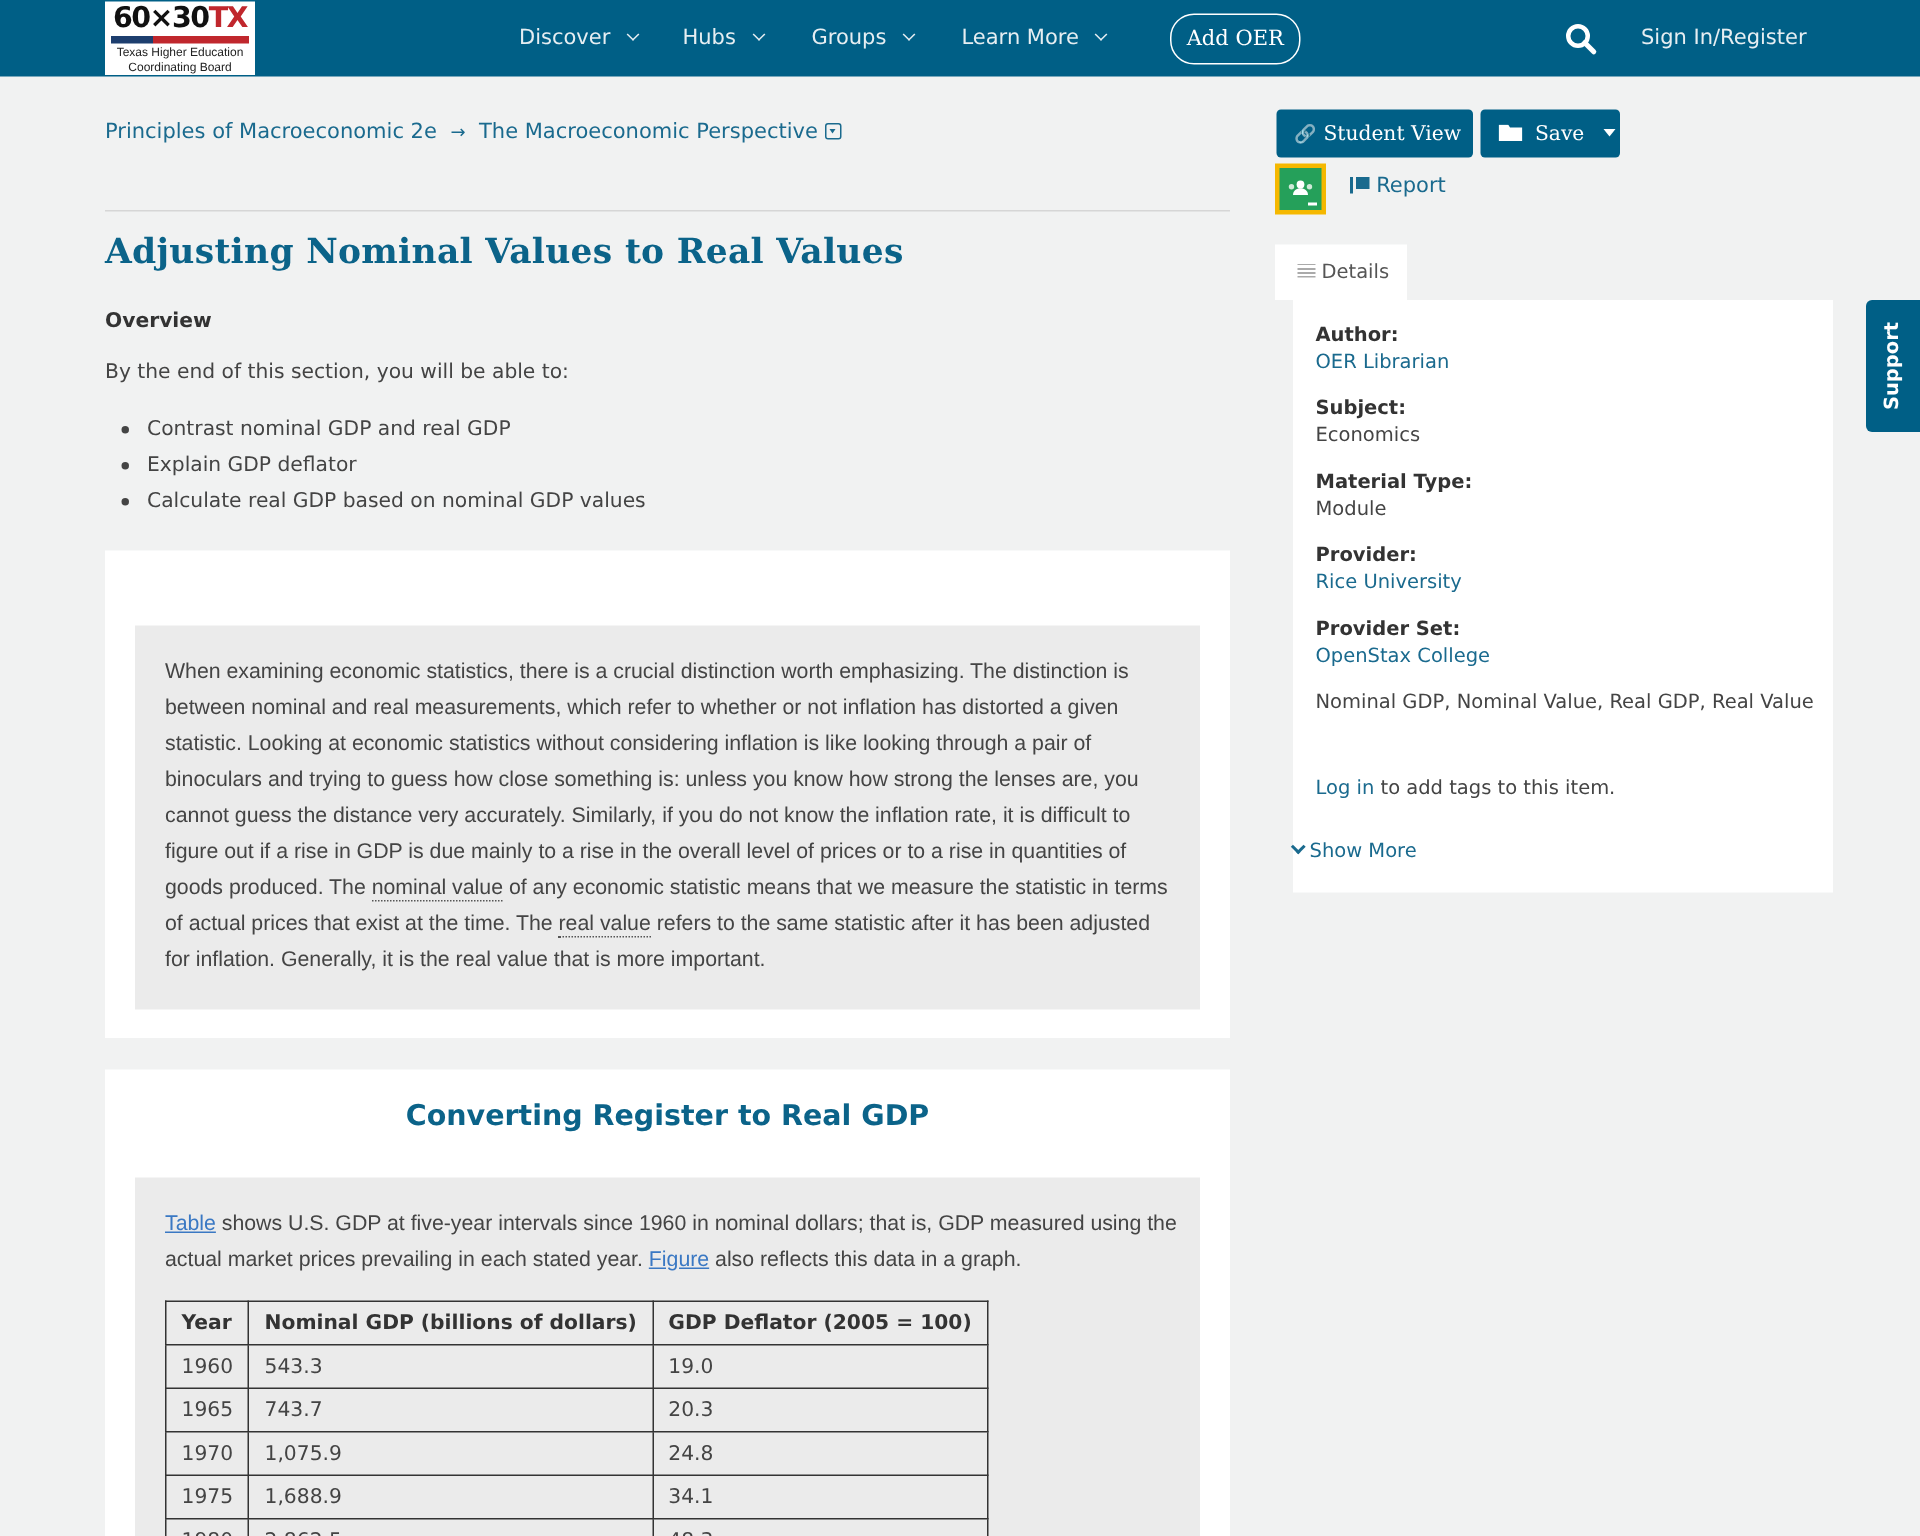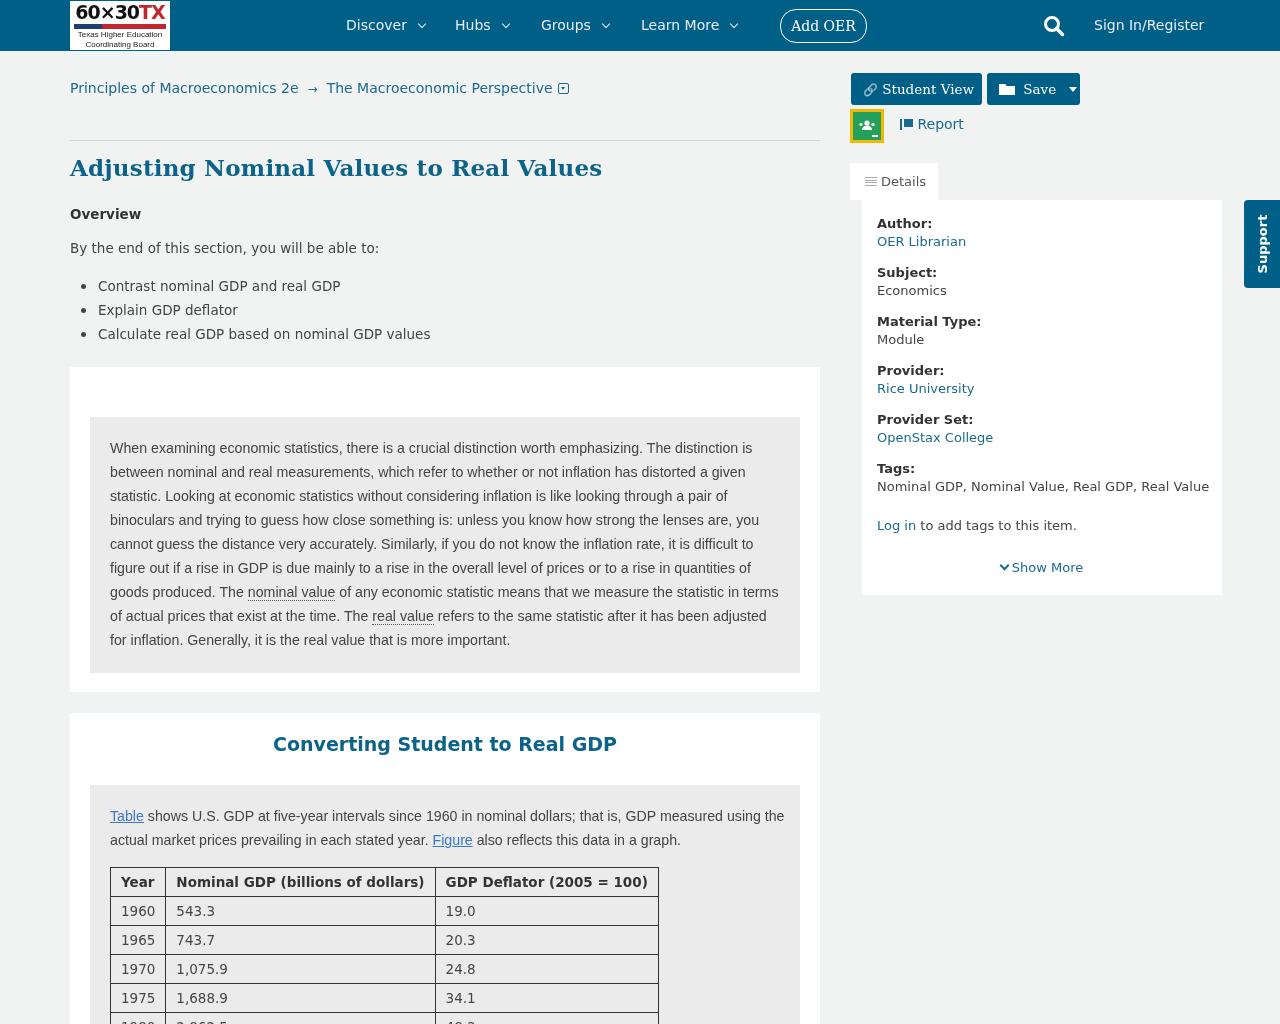--- a/index.html
+++ b/index.html
@@ -132,21 +132,21 @@
   }
   .details-panel {
     position: absolute; left: 850px; top: 200px; width: 360px; height: 395px; background: #fff; margin-left: 12px;
   }
   .meta { position: absolute; left: 15px; font-size: 13px; line-height: 18px; }
   .meta .k { font-weight: bold; color: #333; }
   .meta .v { color: #444; }
   .meta .v.link { color: #1a6a8e; text-align: right; }
   .login-line { position: absolute; left: 15px; top: 318px; font-size: 13px; color: #444; }
   .show-more {
-    position: absolute; left: 0; top: 360px; width: 360px; text-align: center; font-size: 13px; color: #1a6a8e;
+    position: absolute; left: 0; top: 360px; width: 360px; text-align: left; font-size: 13px; color: #1a6a8e;
   }
   .support {
     position: absolute; left: 1244px; top: 200px; width: 36px; height: 88px; background: #005f86;
     border-radius: 4px 0 0 4px;
   }
   .support span {
     position: absolute; left: 50%; top: 50%; transform: translate(-50%, -50%) rotate(-90deg);
     color: #fff; font-weight: bold; font-size: 13px; white-space: nowrap;
   }
 </style>
@@ -184,42 +184,42 @@
       <circle cx="9" cy="9" r="6.5" fill="none" stroke="#fff" stroke-width="3"></circle>
       <line x1="13.5" y1="13.5" x2="19.5" y2="19.5" stroke="#fff" stroke-width="3.4" stroke-linecap="round"></line>
     </svg>
   </div>
 
   <div class="signin">Sign In/Register</div>
 </div>
 
 <div class="crumbs">
   <div class="crumb-line">
-    <a>Principles of Macroeconomics 2e</a><span class="crumb-arrow">→</span><a>The Macroeconomic Perspective</a><span class="caret-box"></span>
+    <a>Principles of Macroeconomic 2e</a><span class="crumb-arrow">→</span><a>The Macroeconomic Perspective</a><span class="caret-box"></span>
   </div>
 </div>
 <div class="crumb-divider"></div>
 
 <h1 class="page-title">Adjusting Nominal Values to Real Values</h1>
 <div class="overview-label">Overview</div>
 <div class="intro-text">By the end of this section, you will be able to:</div>
 <ul class="objectives">
   <li>Contrast nominal GDP and real GDP</li>
   <li>Explain GDP deflator</li>
   <li>Calculate real GDP based on nominal GDP values</li>
 </ul>
 
 <div class="panel" style="top:367px;height:325px">
   <div class="panel-inner" style="top:50px;height:256px;padding:19px 20px">
     <p class="body-text"><span>When examining economic statistics, there is a crucial distinction worth emphasizing. The distinction is between nominal and real measurements, which refer to whether or not inflation has distorted a given statistic. Looking at economic statistics without considering inflation is like looking through a pair of binoculars and trying to guess how close something is: unless you know how strong the lenses are, you cannot guess the distance very accurately. Similarly, if you do not know the inflation rate, it is difficult to figure out if a rise in GDP is due mainly to a rise in the overall level of prices or to a rise in quantities of goods produced. The </span><span class="term">nominal value</span><span> of any economic statistic means that we measure the statistic in terms of actual prices that exist at the time. The </span><span class="term">real value</span><span> refers to the same statistic after it has been adjusted for inflation. Generally, it is the real value that is more important.</span></p>
   </div>
 </div>
 
 <div class="panel" style="top:713px;height:311px">
-  <h2 class="section-heading">Converting Student to Real GDP</h2>
+  <h2 class="section-heading">Converting Register to Real GDP</h2>
   <div class="panel-inner" style="top:72px;height:239px">
     <p class="body-text" style="position:absolute;left:20px;top:19px;width:680px"><a class="blue-link">Table</a><span> shows U.S. GDP at five-year intervals since 1960 in nominal dollars; that is, GDP measured using the actual market prices prevailing in each stated year. </span><a class="blue-link">Figure</a><span> also reflects this data in a graph.</span></p>
 
     <table class="gdp">
       <thead>
         <tr>
           <th>Year</th>
           <th style="width:248px">Nominal GDP (billions of dollars)</th>
           <th style="width:197px">GDP Deflator (2005 = 100)</th>
         </tr>
@@ -301,21 +301,20 @@
   </div>
   <div class="meta" style="top:162px">
     <div class="k">Provider:</div>
     <a class="v link">Rice University</a>
   </div>
   <div class="meta" style="top:211px">
     <div class="k">Provider Set:</div>
     <a class="v link">OpenStax College</a>
   </div>
   <div class="meta" style="top:260px">
-    <div class="k">Tags:</div>
     <div class="v">Nominal GDP, Nominal Value, Real GDP, Real Value</div>
   </div>
   <div class="login-line">
     <a>Log in</a><span> to add tags to this item.</span>
   </div>
   <div class="show-more">
     <span style="display:inline-block;width:7px;height:7px;border-right:2.2px solid #1a6a8e;border-bottom:2.2px solid #1a6a8e;transform:rotate(45deg);position:relative;top:-3px;margin-right:4px"></span><span>Show More</span>
   </div>
 </div>
 

